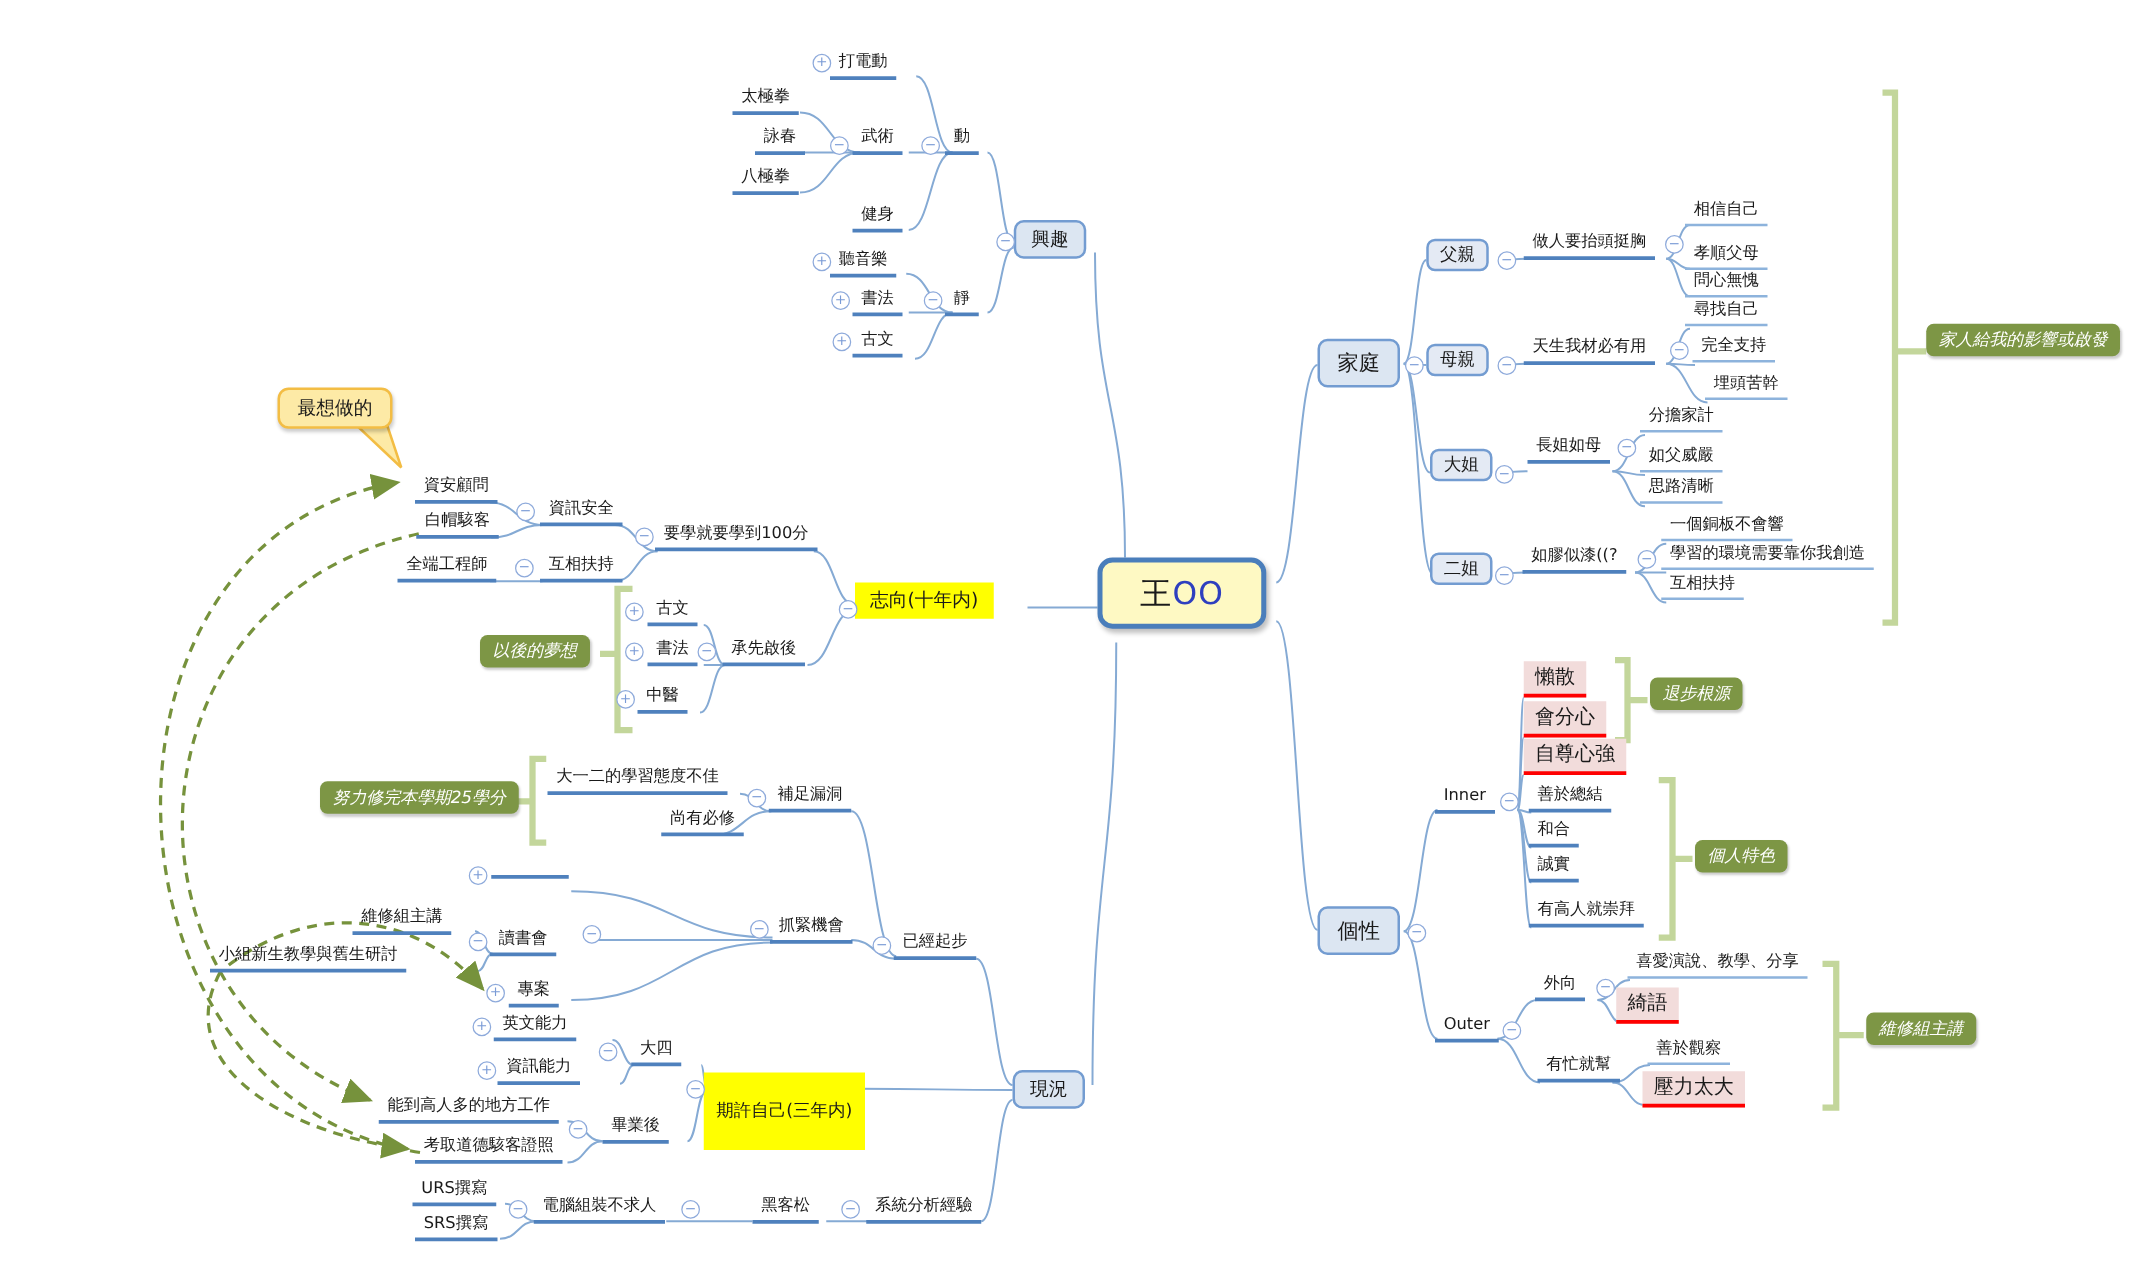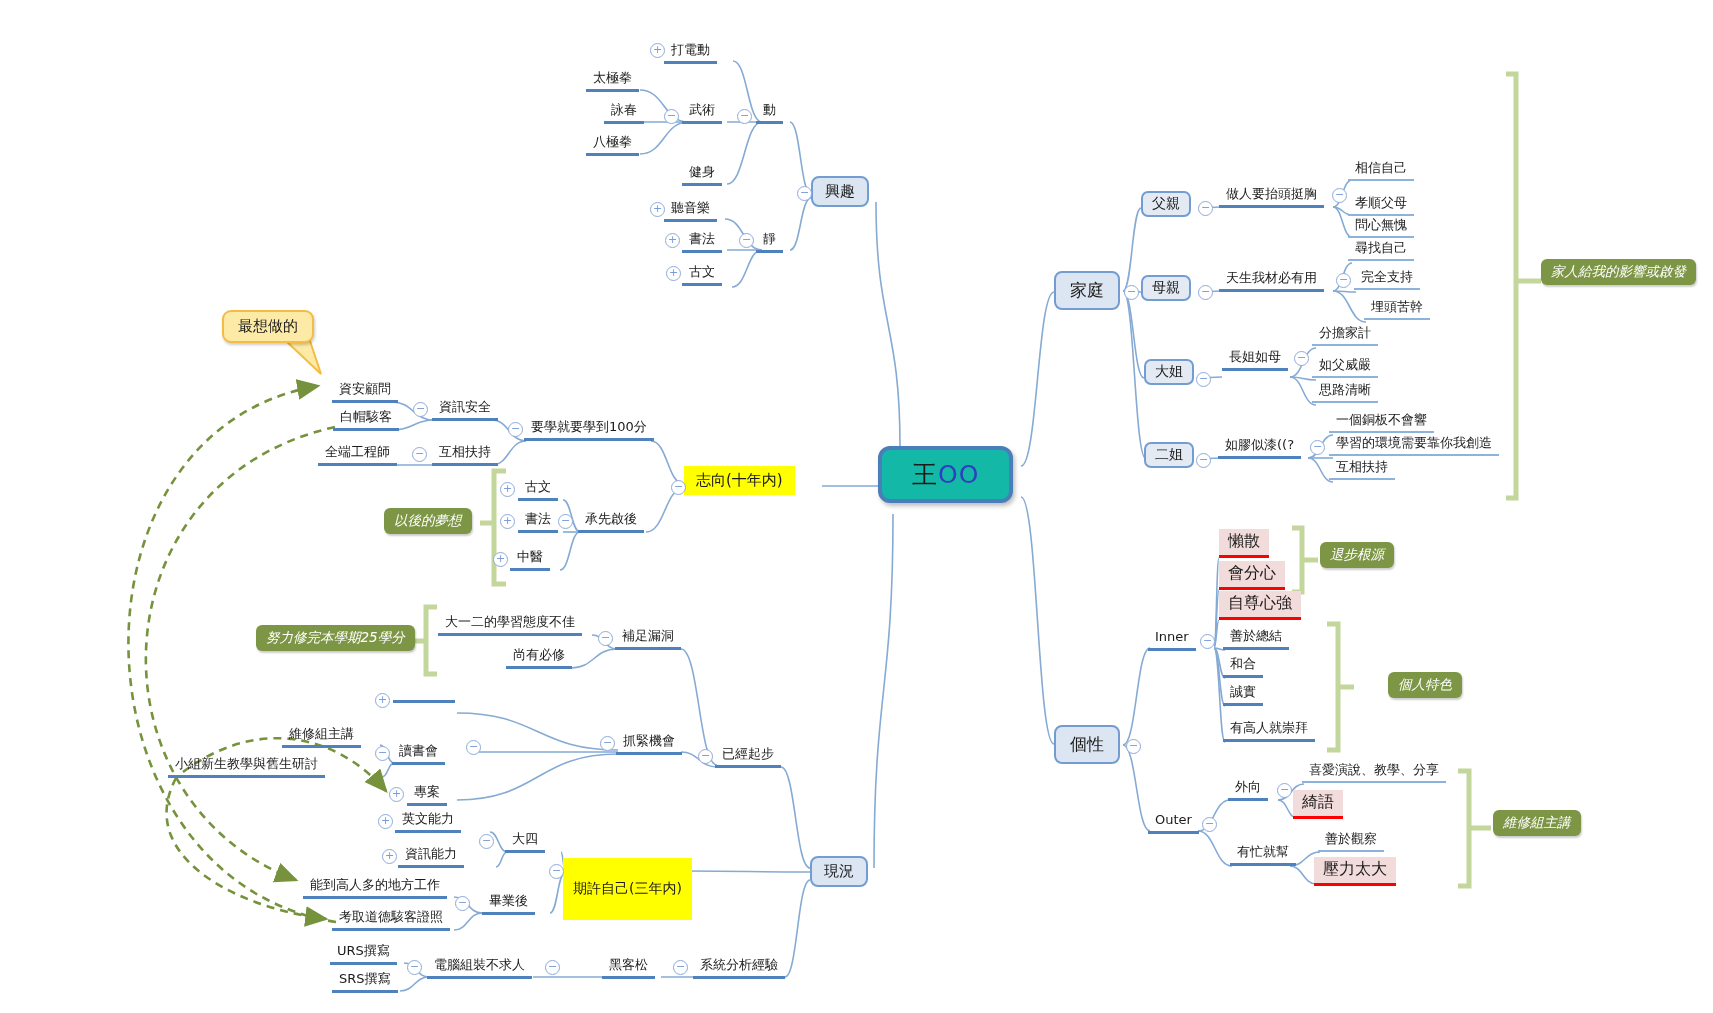--- a/index.html
+++ b/index.html
@@ -8,21 +8,21 @@
   #wires{position:absolute;left:0;top:0;width:1713px;height:1013px}
   .t{position:absolute;white-space:nowrap;font-size:13px;line-height:1.15;padding:1px 7px 3px;color:#1a1a1a}
   .u3{border-bottom:3px solid #4f81bd}
   .u2{border-bottom:2px solid #8db3dc}
   .ic{position:absolute;width:13px;height:13px;border:1px solid #8eaadb;border-radius:50%;
       background:#fff;color:#7a9bd6;font-size:11px;line-height:12px;text-align:center;z-index:5}
   .box{position:absolute;background:#dce6f2;border:2px solid #739cd1;border-radius:8px;
        padding:4px 12px;font-size:15px;white-space:nowrap;z-index:4}
   .boxsm{position:absolute;background:#e4eaf4;border:2px solid #739cd1;border-radius:7px;
        padding:2px 9px;font-size:14px;white-space:nowrap;z-index:4}
-  .center{position:absolute;background:#14b8a6;border:4px solid #4a7ebb;border-radius:12px;
+  .center{position:absolute;background:#fef9c3;border:4px solid #4a7ebb;border-radius:12px;
        padding:8px 30px;font-size:25px;letter-spacing:1px;z-index:6;box-shadow:2px 3px 4px rgba(0,0,0,.25)}
   .yellow{position:absolute;background:#ffff00;padding:5px 12px;font-size:15px;white-space:nowrap;z-index:4}
   .yellow2{position:absolute;background:#ffff00;padding:22px 10px;font-size:14px;white-space:nowrap;z-index:4}
   .olive{position:absolute;background:#7d9645;color:#fff;font-style:italic;border-radius:6px;
        padding:4px 10px;font-size:13.5px;white-space:nowrap;z-index:4;box-shadow:1px 2px 2px rgba(0,0,0,.2)}
   .pink{position:absolute;background:#f2dcdb;border-bottom:3px solid #fe0000;
        padding:2px 9px 3px;font-size:16px;white-space:nowrap;z-index:4}
   .bubble{position:absolute;background:#fdeaa6;border:2px solid #f3bd44;border-radius:9px;
        padding:5px 14px;font-size:15px;white-space:nowrap;z-index:6;box-shadow:1px 2px 3px rgba(0,0,0,.2)}
   .given{color:#2e3fbf}
@@ -237,21 +237,21 @@
 <div class="olive" style="left:384px;top:508px">以後的夢想</div>
 <div class="bubble" style="left:222px;top:310px">最想做的</div>
 
 <div class="box" style="left:810px;top:856px">現況</div>
 
 <div class="t u3" style="left:715px;top:746px">已經起步</div>
 <div class="ic" style="left:698px;top:749px">−</div>
 <div class="t u3" style="left:615px;top:628px">補足漏洞</div>
 <div class="ic" style="left:598px;top:631px">−</div>
 <div class="t u3" style="left:438px;top:614px">大一二的學習態度不佳</div>
-<div class="t u3" style="left:506px;top:647px">尚有必修</div>
+<div class="t u3" style="left:529px;top:647px">尚有必修</div>
 <div class="olive" style="left:256px;top:625px">努力修完本學期25學分</div>
 
 <div class="t u3" style="left:616px;top:733px">抓緊機會</div>
 <div class="ic" style="left:600px;top:736px">−</div>
 <div class="ic" style="left:375px;top:693px">+</div>
 <div class="t u3" style="left:393px;top:696px;width:48px"></div>
 <div class="t u3" style="left:392px;top:743px">讀書會</div>
 <div class="ic" style="left:375px;top:746px">−</div>
 <div class="ic" style="left:466px;top:740px">−</div>
 <div class="t u3" style="left:282px;top:726px">維修組主講</div>
@@ -287,21 +287,21 @@
 <div class="t u3" style="left:1148px;top:629px">Inner</div>
 <div class="ic" style="left:1200px;top:634px">−</div>
 <div class="pink" style="left:1219px;top:529px">懶散</div>
 <div class="pink" style="left:1219px;top:561px">會分心</div>
 <div class="pink" style="left:1219px;top:591px">自尊心強</div>
 <div class="t u3" style="left:1223px;top:628px">善於總結</div>
 <div class="t u3" style="left:1223px;top:656px">和合</div>
 <div class="t u3" style="left:1223px;top:684px">誠實</div>
 <div class="t u3" style="left:1223px;top:720px">有高人就崇拜</div>
 <div class="olive" style="left:1320px;top:542px">退步根源</div>
-<div class="olive" style="left:1388px;top:672px">個人特色</div>
+<div class="olive" style="left:1356px;top:672px">個人特色</div>
 
 <div class="t u3" style="left:1148px;top:812px">Outer</div>
 <div class="ic" style="left:1202px;top:817px">−</div>
 <div class="t u3" style="left:1228px;top:779px">外向</div>
 <div class="ic" style="left:1277px;top:783px">−</div>
 <div class="t u2" style="left:1302px;top:762px">喜愛演說、教學、分享</div>
 <div class="pink" style="left:1293px;top:790px">綺語</div>
 <div class="t u3" style="left:1230px;top:844px">有忙就幫</div>
 <div class="t u2" style="left:1318px;top:831px">善於觀察</div>
 <div class="pink" style="left:1314px;top:857px">壓力太大</div>

